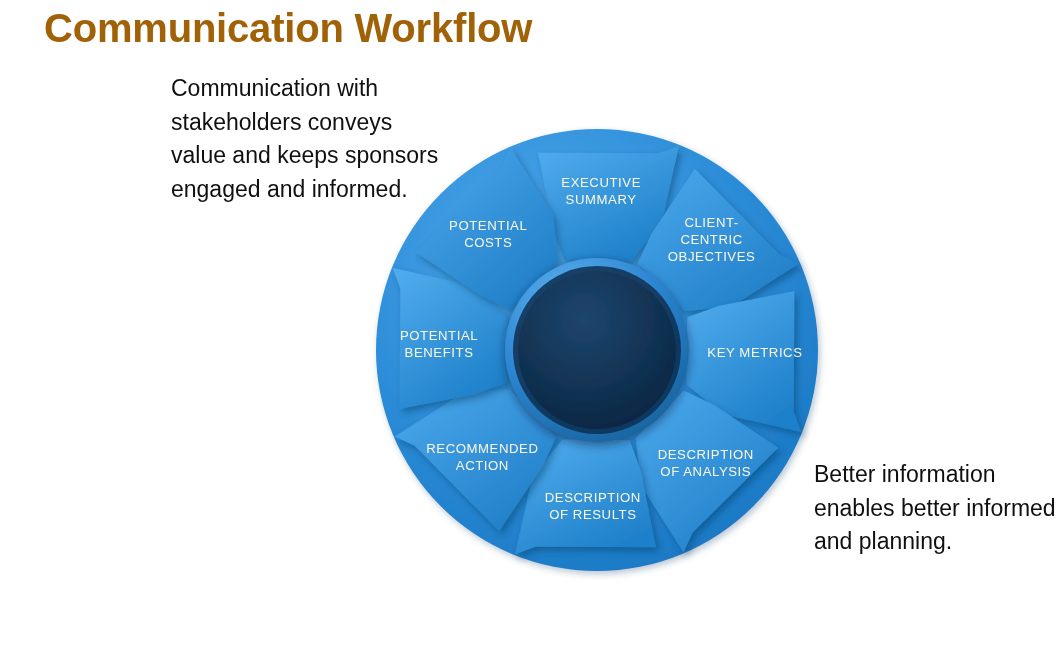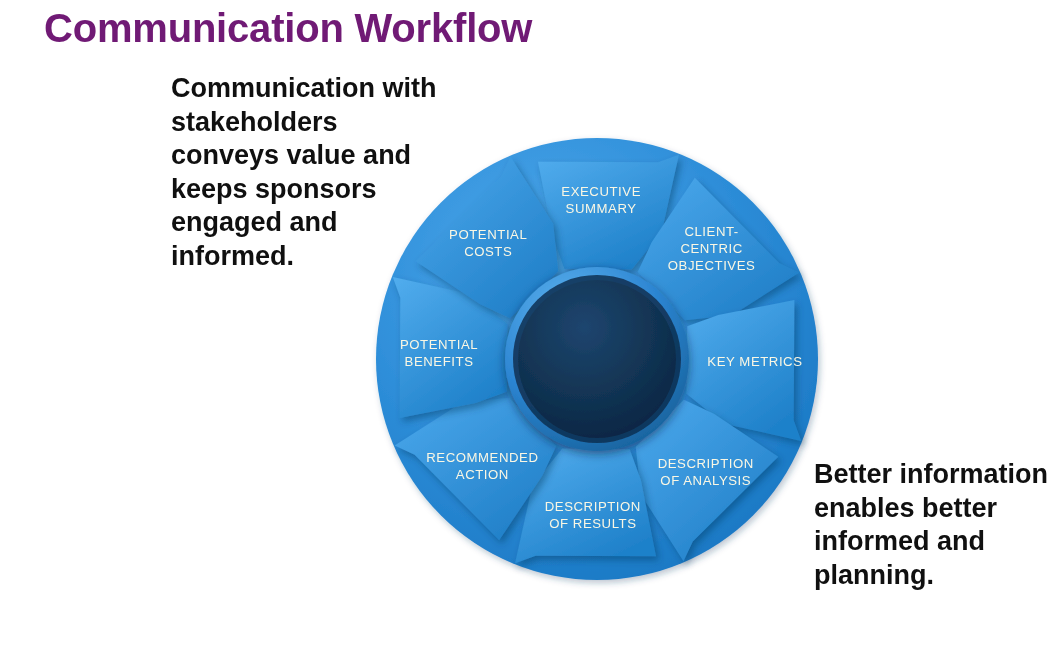--- a/index.html
+++ b/index.html
@@ -15,48 +15,48 @@
     font-family: "Liberation Sans", sans-serif;
     -webkit-font-smoothing: antialiased;
   }
 
   #slide-title {
     position: absolute;
     left: 44px;
     top: 2px;
     font-size: 40px;
     font-weight: bold;
-    color: #701a75;
+    color: #a16207;
     letter-spacing: -0.2px;
     line-height: 52px;
     white-space: nowrap;
   }
 
   .body-text {
     position: absolute;
-    font-size: 27px;
+    font-size: 23px;
     line-height: 33.5px;
     color: #101010;
-    font-weight: bold;
+    font-weight: normal;
   }
   #left-text {
     left: 171px;
     top: 72px;
     width: 270px;
   }
   #right-text {
     left: 814px;
     top: 458px;
     width: 245px;
   }
 
   #wheel-diagram {
     position: absolute;
     left: 362px;
-    top: 126px;
+    top: 117px;
     width: 470px;
     height: 470px;
     text-align: right;
   }
   #wheel-svg { display: block; }
 
   .seg-label {
     fill: #FAF7E4;
     font-family: "Liberation Sans", sans-serif;
     font-size: 13.2px;

